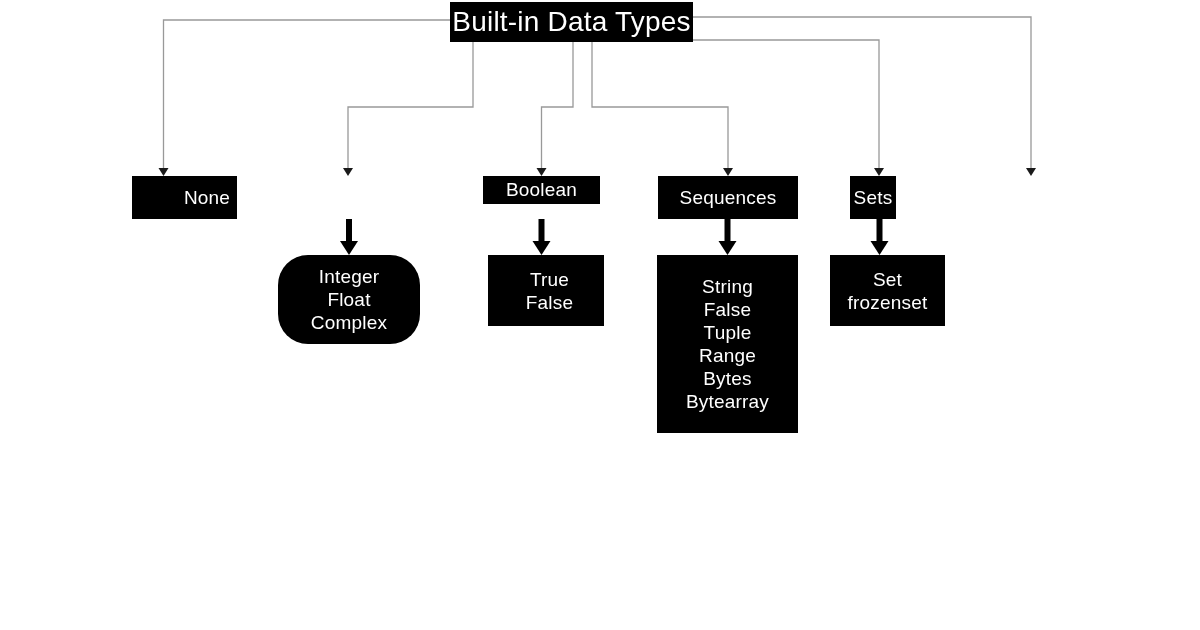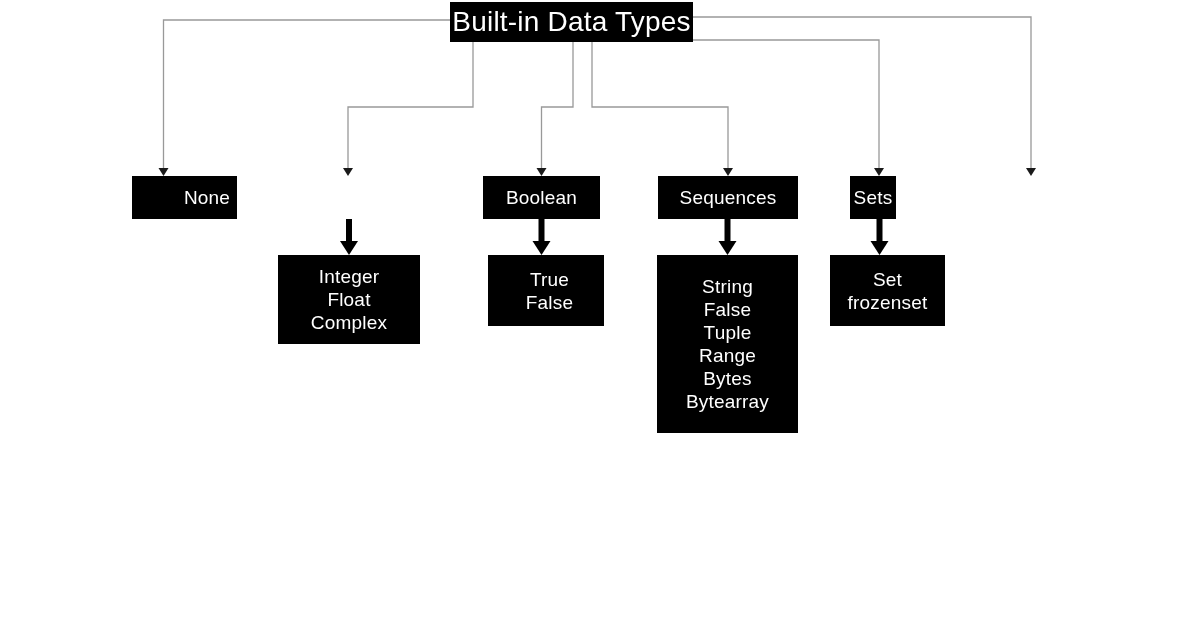--- a/index.html
+++ b/index.html
@@ -97,28 +97,28 @@
 
     <path class="thick" d="M879.5 219 V242"></path>
     <polygon class="thick-arrow" points="870.5,241 888.5,241 879.5,255"></polygon>
   </svg>
 
   <div class="box root" style="left:450px; top:2px; width:243px; height:40px;">Built-in Data Types</div>
 
   <div class="box" style="left:132px; top:176px; width:60px; height:43px;padding-left:45px;">None</div>
 
 
-  <div class="box" style="left:483px; top:176px; width:117px; height:43px;">Boolean</div>
+  <div class="box" style="left:483px; top:176px; width:117px; height:28px;">Boolean</div>
 
   <div class="box" style="left:658px; top:176px; width:140px; height:43px;">Sequences</div>
 
   <div class="box" style="left:850px; top:176px; width:46px; height:43px;">Sets</div>
 
 
-  <div class="box multi" style="left:278px; top:255px; width:142px; height:89px;">
+  <div class="box multi" style="left:278px; top:255px; width:142px; height:89px;border-radius:30px;">
     <div>Integer</div>
     <div>Float</div>
     <div>Complex</div>
   </div>
 
   <div class="box multi" style="left:488px; top:255px; width:109px; height:71px;padding-left:7px;">
     <div>True</div>
     <div>False</div>
   </div>
 

